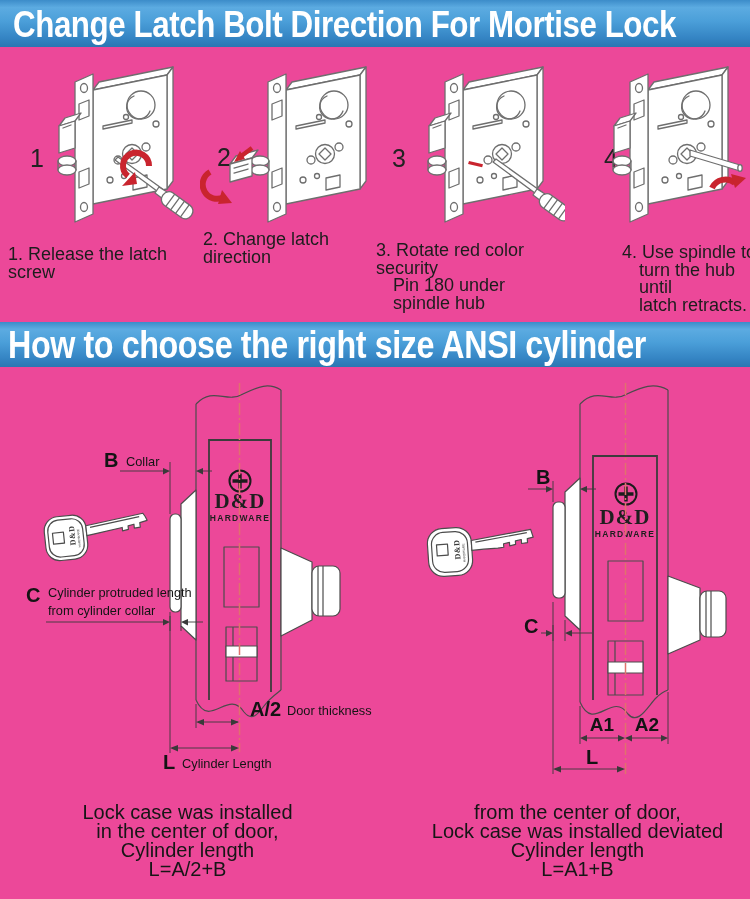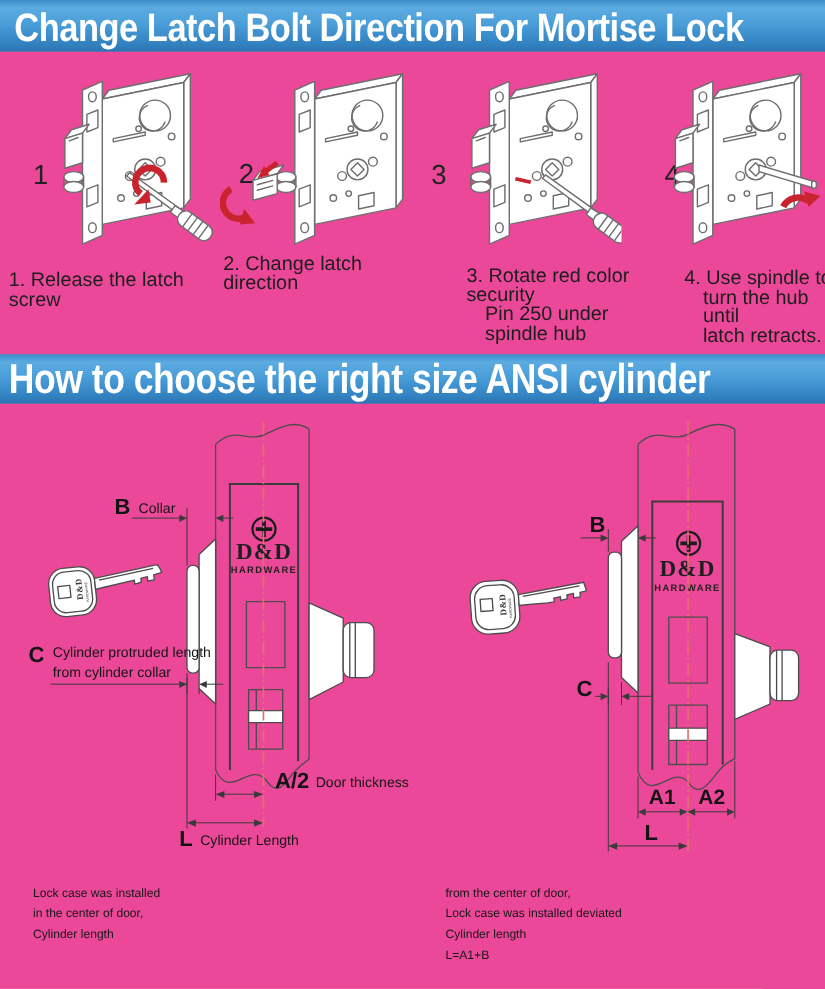--- a/index.html
+++ b/index.html
@@ -8,21 +8,21 @@
   .banner{position:absolute;left:0;width:750px;color:#fff;overflow:hidden;white-space:nowrap;
           background:linear-gradient(180deg,#3c8cc9 0%,#5cabe1 16%,#4b9fd9 45%,#3585c4 80%,#2b76b2 100%);}
   .banner .bt{display:inline-block;transform:scaleX(0.87);transform-origin:0 50%;
           font-weight:bold;letter-spacing:-0.5px;}
   #banner1{top:0;height:47px;line-height:49px;font-size:36px;padding-left:13px;}
   #banner2{top:322px;height:45px;line-height:46px;font-size:38px;padding-left:8px;}
   #banner2 .bt{transform:scaleX(0.85);}
   .stepsvg{position:absolute;top:60px;width:180px;height:178px;}
   .stepcap{position:absolute;font-size:18px;line-height:17.5px;color:#1d1d1d;}
   .stepcap .ind{padding-left:17px;}
-  .bigcap{position:absolute;text-align:left;font-size:11px;line-height:19px;color:#161616;}
+  .bigcap{position:absolute;text-align:center;font-size:20px;line-height:19px;color:#161616;}
   #diagrams{position:absolute;left:0;top:372px;width:750px;height:420px;}
   
   .ln{stroke:#6e6e6e;fill:none;stroke-width:1.3;stroke-linejoin:round;stroke-linecap:round;}
   .lnf{stroke:#6e6e6e;fill:#fff;stroke-width:1.3;stroke-linejoin:round;}
   .dln{stroke:#4c4c4c;fill:none;stroke-width:1.2;stroke-linejoin:round;}
   .dlnf{stroke:#4c4c4c;fill:#fff;stroke-width:1.2;stroke-linejoin:round;}
   .dlnb{stroke:#3c3c3c;fill:none;stroke-width:1.8;}
   .dim{stroke:#3a3a3a;stroke-width:0.9;fill:none;}
   .dimf{fill:#3a3a3a;stroke:none;}
   .redln{stroke:#e0726d;stroke-width:1.5;fill:none;}
@@ -141,23 +141,23 @@
     <path class="redfat" d="M142,128 a15,15 0 0 1 23,-5"></path>
     <path class="redf" d="M176,118 L161,114 L165,128 Z"></path>
   </svg>
 
   <div class="stepcap" style="left:8px;top:246px;width:180px">
     <div>1. Release the latch screw</div>
   </div>
   <div class="stepcap" style="left:203px;top:231px;width:175px">
     <div>2. Change latch direction</div>
   </div>
-  <div class="stepcap" style="left:424px;top:242px;width:185px">
+  <div class="stepcap" style="left:376px;top:242px;width:185px">
     <div>3. Rotate red color security</div>
-    <div class="ind">Pin 250 under spindle hub</div>
+    <div class="ind">Pin 180 under spindle hub</div>
   </div>
   <div class="stepcap" style="left:622px;top:244px;width:135px">
     <div>4. Use spindle to</div>
     <div class="ind">turn the hub until</div>
     <div class="ind">latch retracts.</div>
   </div>
 
   <div class="banner" id="banner2">
     <span class="bt">How to choose the right size ANSI cylinder</span>
   </div>
@@ -310,20 +310,21 @@
         <path class="dimf" d="M625,769 L617,766 L617,772.5 Z"></path>
         <text class="dimbig" x="592" y="764" text-anchor="middle">L</text>
       </g>
     </g>
   </svg>
 
   <div class="bigcap" style="left:30px;top:803px;width:315px">
     <div>Lock case was installed</div>
     <div>in the center of door,</div>
     <div>Cylinder length</div>
+    <div>L=A/2+B</div>
   </div>
   <div class="bigcap" style="left:405px;top:803px;width:345px">
     <div>from the center of door,</div>
     <div>Lock case was installed deviated</div>
     <div>Cylinder length</div>
     <div>L=A1+B</div>
   </div>
 
 </div>
 

